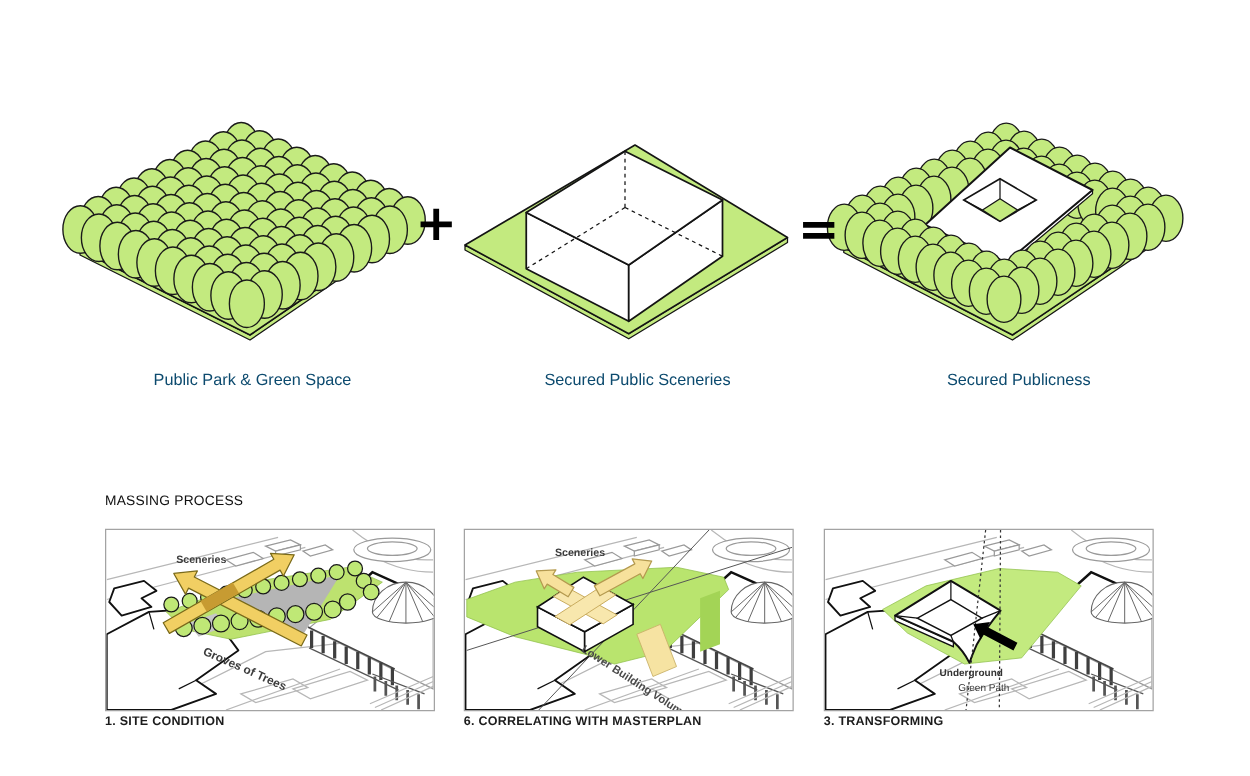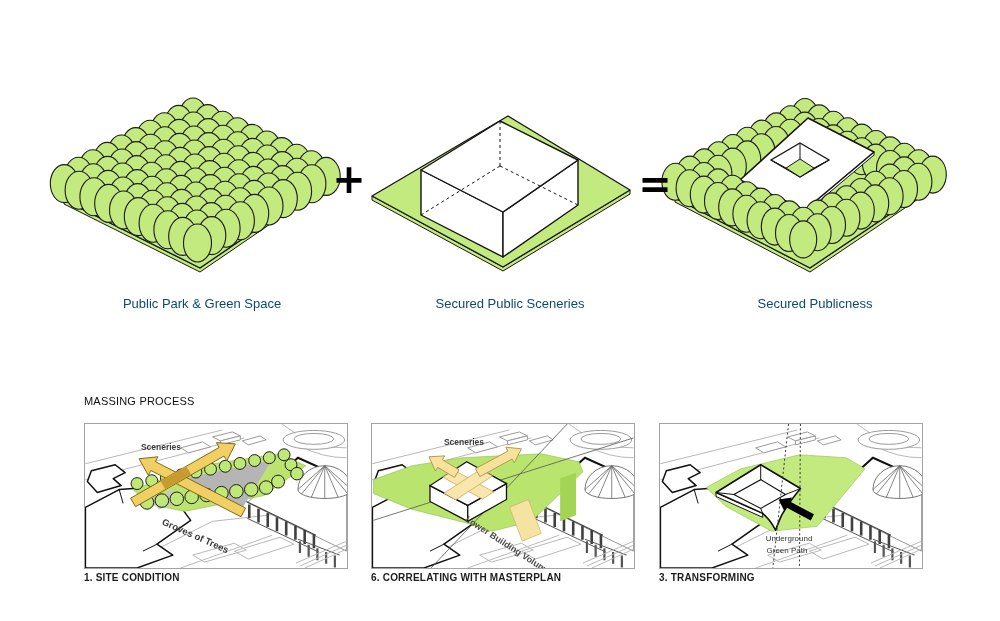--- a/index.html
+++ b/index.html
@@ -375,19 +375,19 @@
       <g>
         <path d="M56,73 L103,94 L103,90 L56,69 Z" fill="#ffffff" stroke="#111" stroke-width="1"></path>
         <path d="M56,69 L101,41 L141,65 Q130,78 122,92 Q118,101 116,107 Q111,97 103,90 Z" fill="#ffffff" stroke="#111" stroke-width="1.6" stroke-linejoin="round"></path>
         <polygon points="101,56 126,71 101,85 74,71" fill="#ffffff" stroke="#111" stroke-width="1.2"></polygon>
         <path d="M101,41 L101,56 M56,69 L74,71 M141,65 L126,71 M103,90 L101,85" stroke="#111" stroke-width="1" fill="none"></path>
       </g>
       <path d="M129,0 L113,147 M141,0 L140,147" stroke="#333" stroke-width="1" fill="none" stroke-dasharray="2,2.4"></path>
       <polygon fill="#000000" points="154.6,90.9 130.4,78.1 132.5,74.1 119.0,76.0 125.0,88.2 127.1,84.2 151.4,97.1"></polygon>
     </g>
   </svg>
-  <div class="ann ann-c" style="left:96px;top:110px;width:66px;font-size:8px;font-weight:400;color:#333">Underground</div>
+  <div class="ann ann-c" style="left:84px;top:110px;width:66px;font-size:8px;font-weight:700;color:#333">Underground</div>
   <div class="ann ann-c" style="left:94px;top:122px;width:66px;font-size:8px;font-weight:400;color:#333">Green Path</div>
 </div>
 
 <div class="caption" style="left:84px">1. SITE CONDITION</div>
 <div class="caption" style="left:371px">6. CORRELATING WITH MASTERPLAN</div>
 <div class="caption" style="left:659px">3. TRANSFORMING</div>
 
 </body></html>

